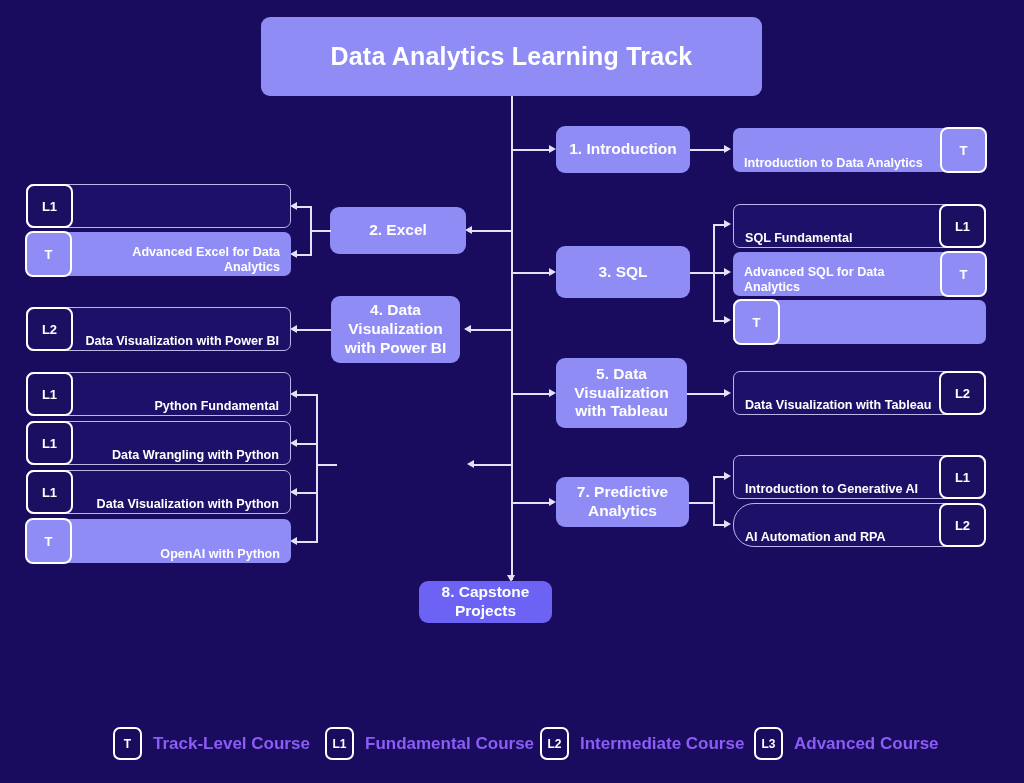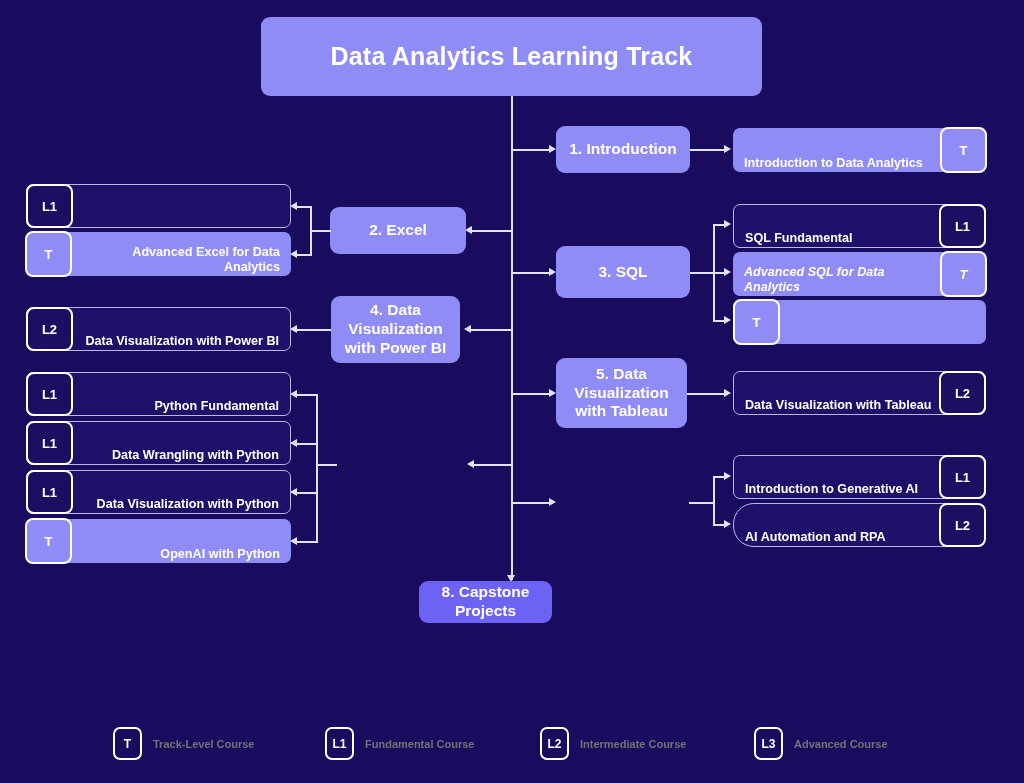--- a/index.html
+++ b/index.html
@@ -105,21 +105,21 @@
 
   
   .legend { position: absolute; display: flex; align-items: center; gap: 11px; }
   .legend .lbadge {
     width: 29px; height: 33px;
     border: 2px solid #ffffff;
     border-radius: 7px;
     display: flex; align-items: center; justify-content: center;
     color: #ffffff; font-size: 12px; font-weight: bold;
   }
-  .legend .ltext { color: #737373; font-size: 11px; font-weight: bold; white-space: nowrap; }
+  .legend .ltext { color: #8b5cf6; font-size: 17px; font-weight: bold; white-space: nowrap; }
 </style>
 </head>
 <body>
 
 <div id="stage">
 
   <div class="node title-box" style="left:261px; top:17px; width:501px; height:79px;">
     <span>Data Analytics Learning Track</span>
   </div>
 
@@ -165,20 +165,24 @@
 with Power BI</span>
   </div>
 
   <div class="node topic" style="left:556px; top:358px; width:131px; height:70px;">
     <span>5. Data
 Visualization
 with Tableau</span>
   </div>
 
 
+  <div class="node topic" style="left:556px; top:477px; width:133px; height:50px;">
+    <span>7. Predictive
+Analytics</span>
+  </div>
 
   <div class="node topic capstone" style="left:419px; top:581px; width:133px; height:42px;">
     <span>8. Capstone
 Projects</span>
   </div>
 
   <div class="ln h" style="left:690px; top:149px; width:38px;"></div>
   <div class="arrow r" style="left:724px; top:145px;"></div>
 
   <div class="node card right-side filled" style="left:733px; top:128px; width:253px;">
@@ -207,21 +211,21 @@
   <div class="arrow r" style="left:724px; top:220px;"></div>
   <div class="ln h" style="left:713px; top:272px; width:15px;"></div>
   <div class="arrow r" style="left:724px; top:268px;"></div>
   <div class="ln h" style="left:713px; top:320px; width:15px;"></div>
   <div class="arrow r" style="left:724px; top:316px;"></div>
 
   <div class="node card right-side outline" style="left:733px; top:204px; width:253px;">
     <span class="cardlabel">SQL Fundamental</span>
     <span class="badge">L1</span>
   </div>
-  <div class="node card right-side filled" style="left:733px; top:252px; width:253px;font-style:italic;">
+  <div class="node card right-side filled" style="left:733px; top:252px; width:253px;">
     <span class="cardlabel">Advanced SQL for Data Analytics</span>
     <span class="badge">T</span>
   </div>
   <div class="node card right-side filled" style="left:733px; top:300px; width:253px;">
     <span class="badge">T</span>
   </div>
 
   <div class="ln h" style="left:293px; top:329px; width:38px;"></div>
   <div class="arrow l" style="left:290px; top:325px;"></div>
 

